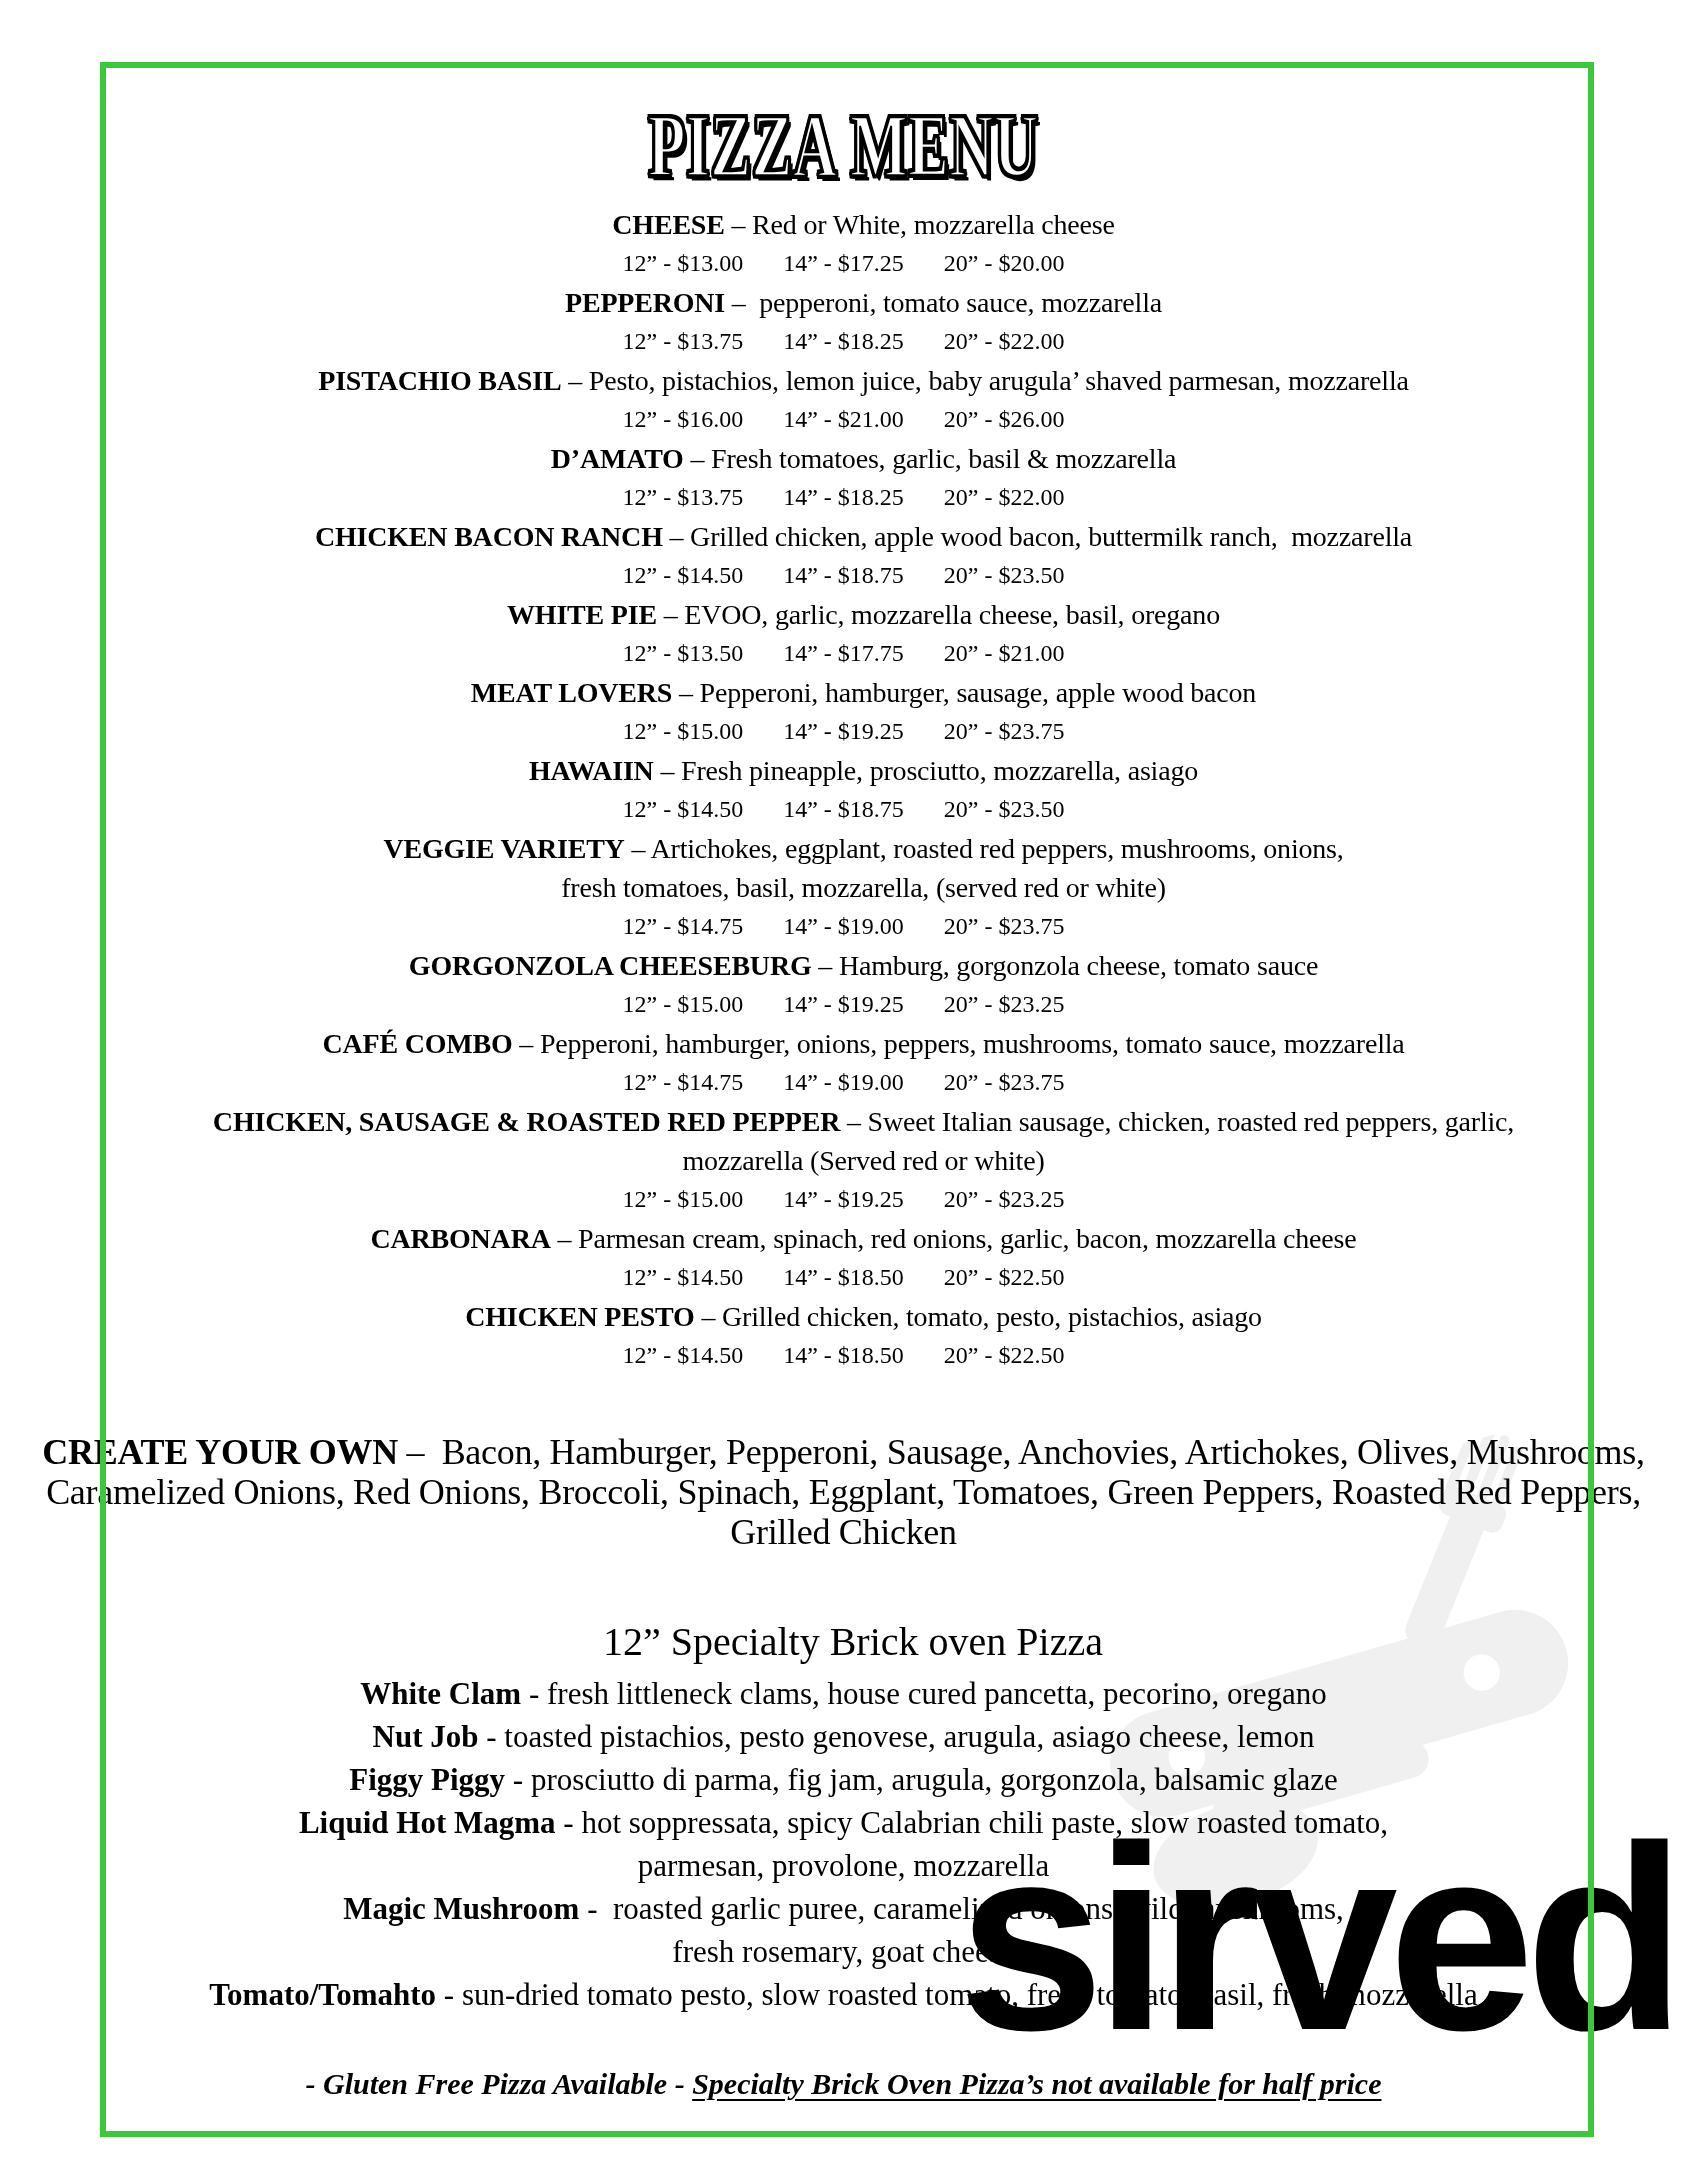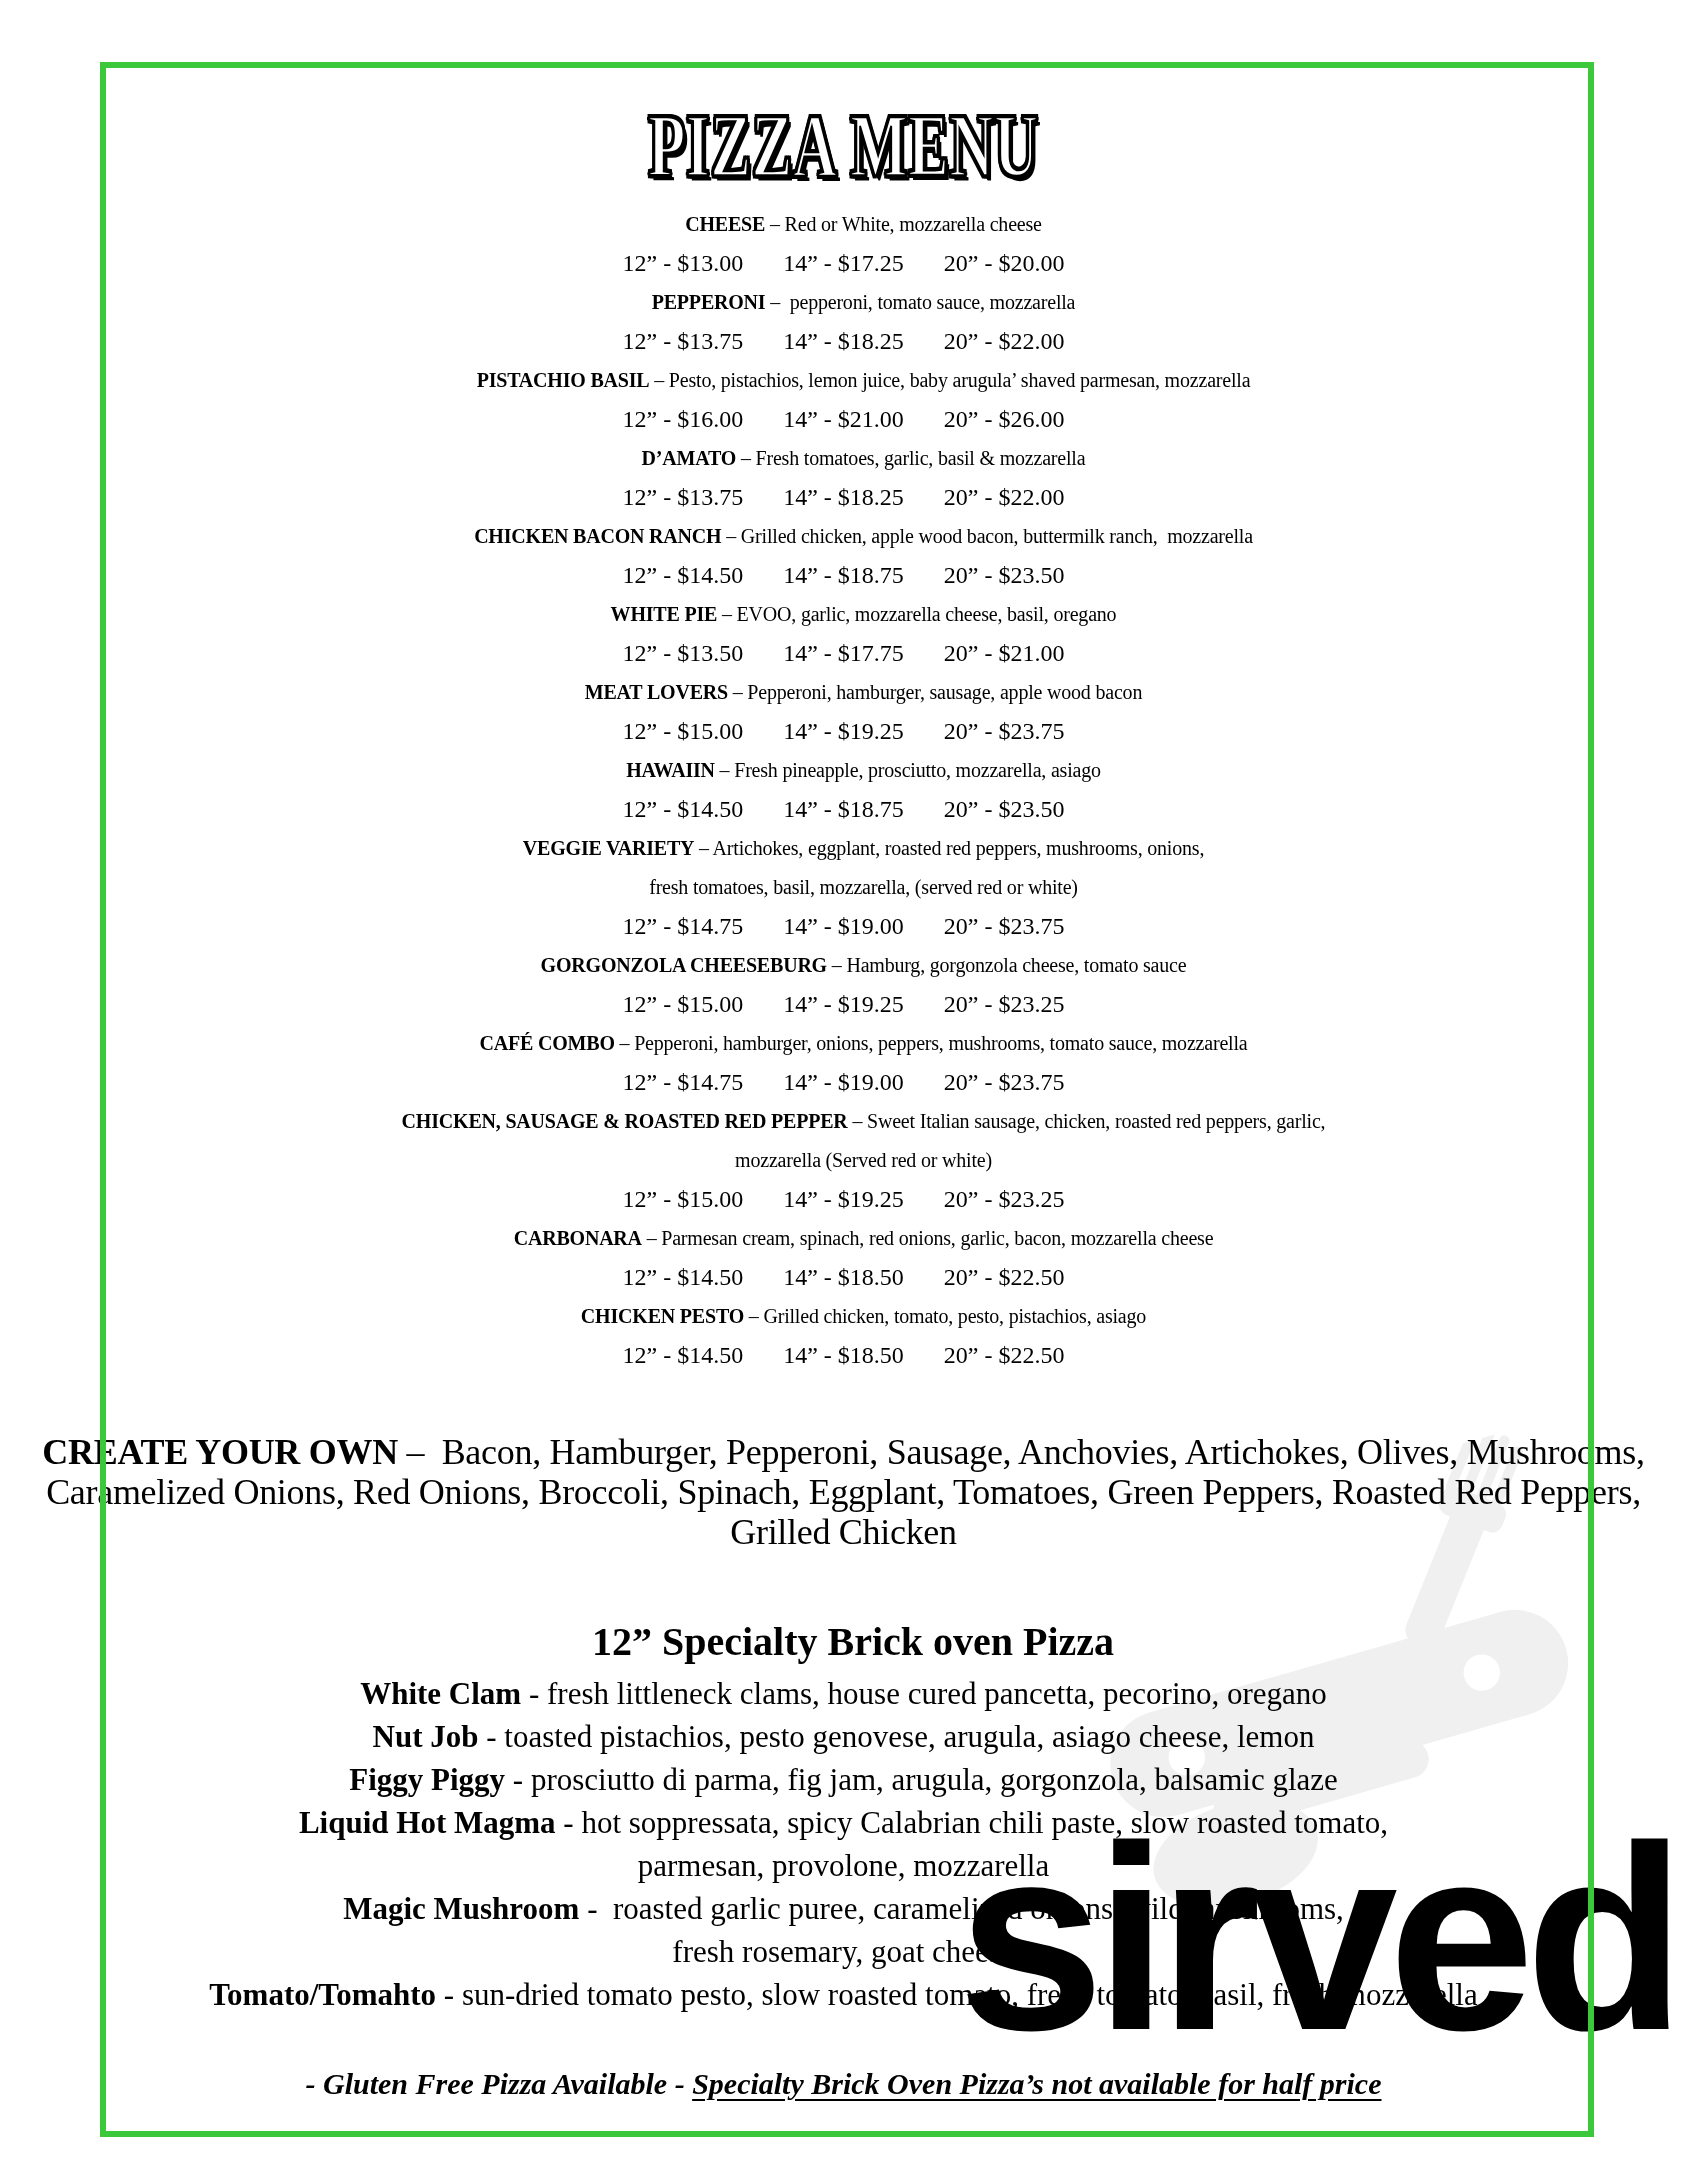--- a/index.html
+++ b/index.html
@@ -48,30 +48,30 @@
       -2.7px -2.7px 0 #000, 2.7px -2.7px 0 #000,
       -2.7px  2.7px 0 #000, 2.7px  2.7px 0 #000,
       -3.4px 0 0 #000, 3.4px 0 0 #000,
       0 -3.4px 0 #000, 0 3.4px 0 #000,
       5.4px 4.7px 0 #000;
     transform:scaleX(0.68);
     transform-origin:center;
   }
   #menu-items{margin-top:15px;}
   .line{white-space:pre;}
-  #menu-items .line{font-size:20px;line-height:39px;letter-spacing:-0.2px;margin-left:40px;}
+  #menu-items .line{font-size:28px;line-height:39px;letter-spacing:-0.2px;margin-left:40px;}
   .price-line{font-size:24px;line-height:39px;}
   .pc{display:inline-block;margin:0 20px;}
   .nm{font-weight:bold;}
   #cyo{margin-top:57px;}
   #cyo .line{font-size:36px;line-height:40px;letter-spacing:-0.3px;}
   .spec-heading{
     margin:67px 0 0 0;
     font-size:40px;line-height:45px;
-    font-weight:bold;
+    font-weight:normal;
     padding-left:19px;
   }
   #spec-items{margin-top:8px;}
   #spec-items .line{font-size:31px;line-height:43px;}
   .footer{
     margin-top:49px;
     font-size:30px;line-height:38px;
     font-style:italic;font-weight:bold;
     white-space:pre;
   }

